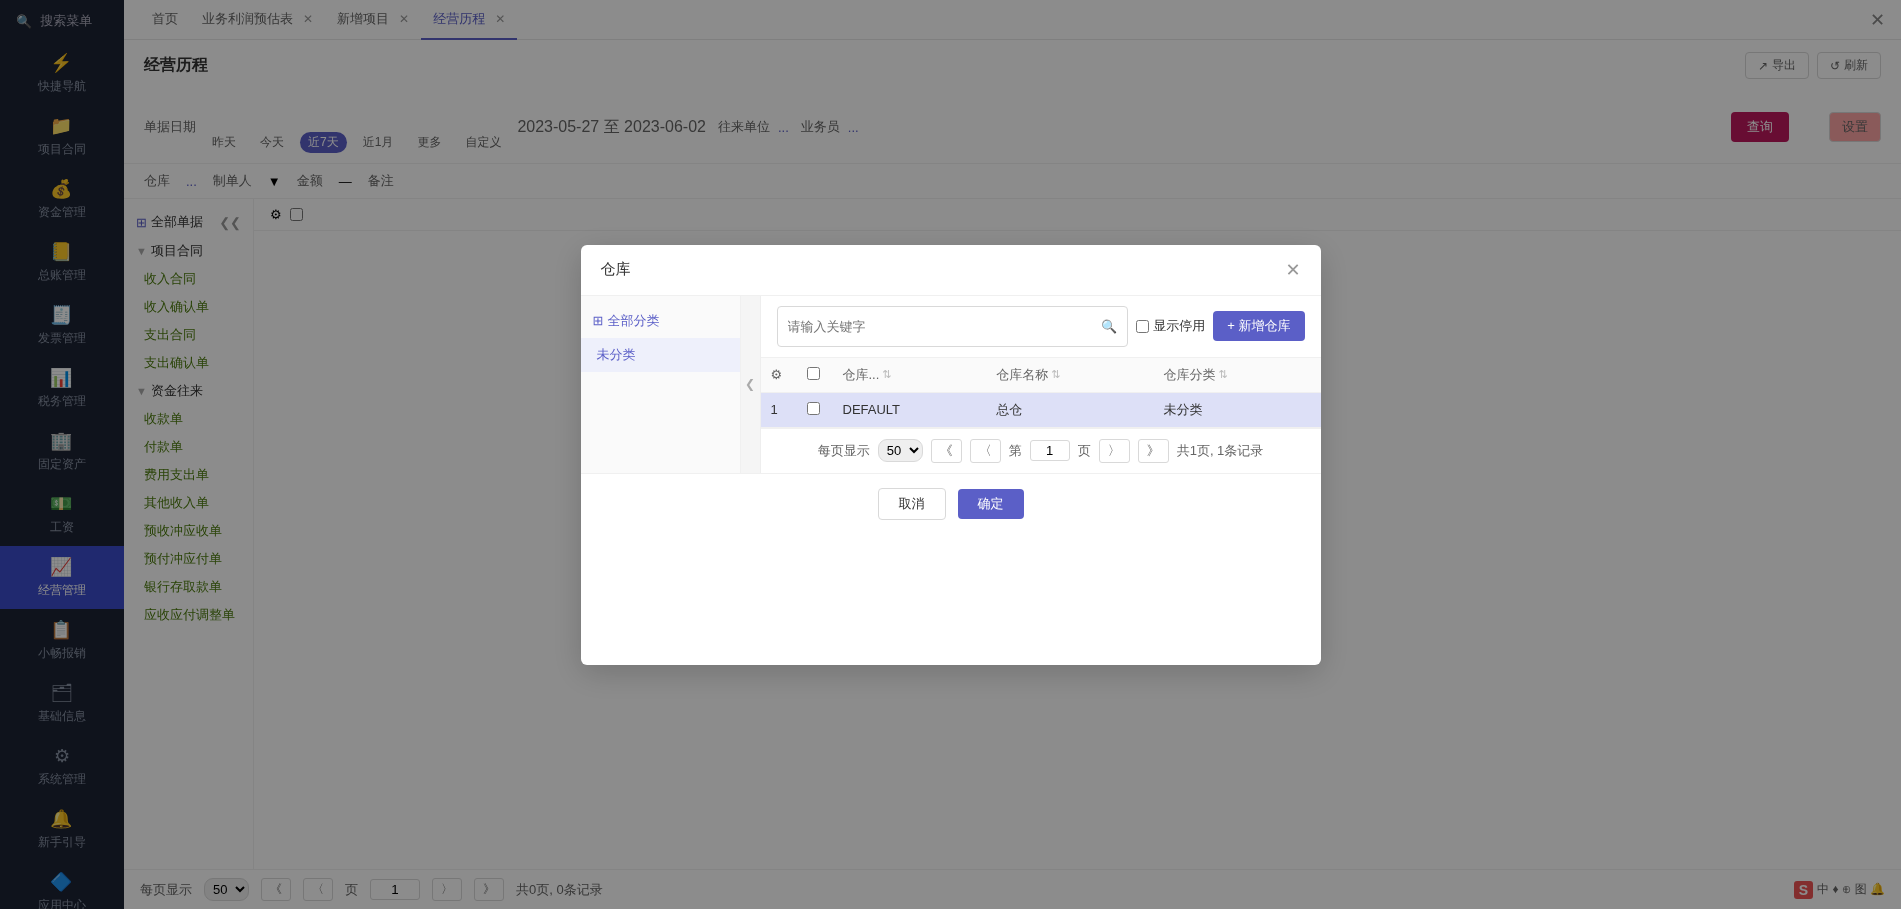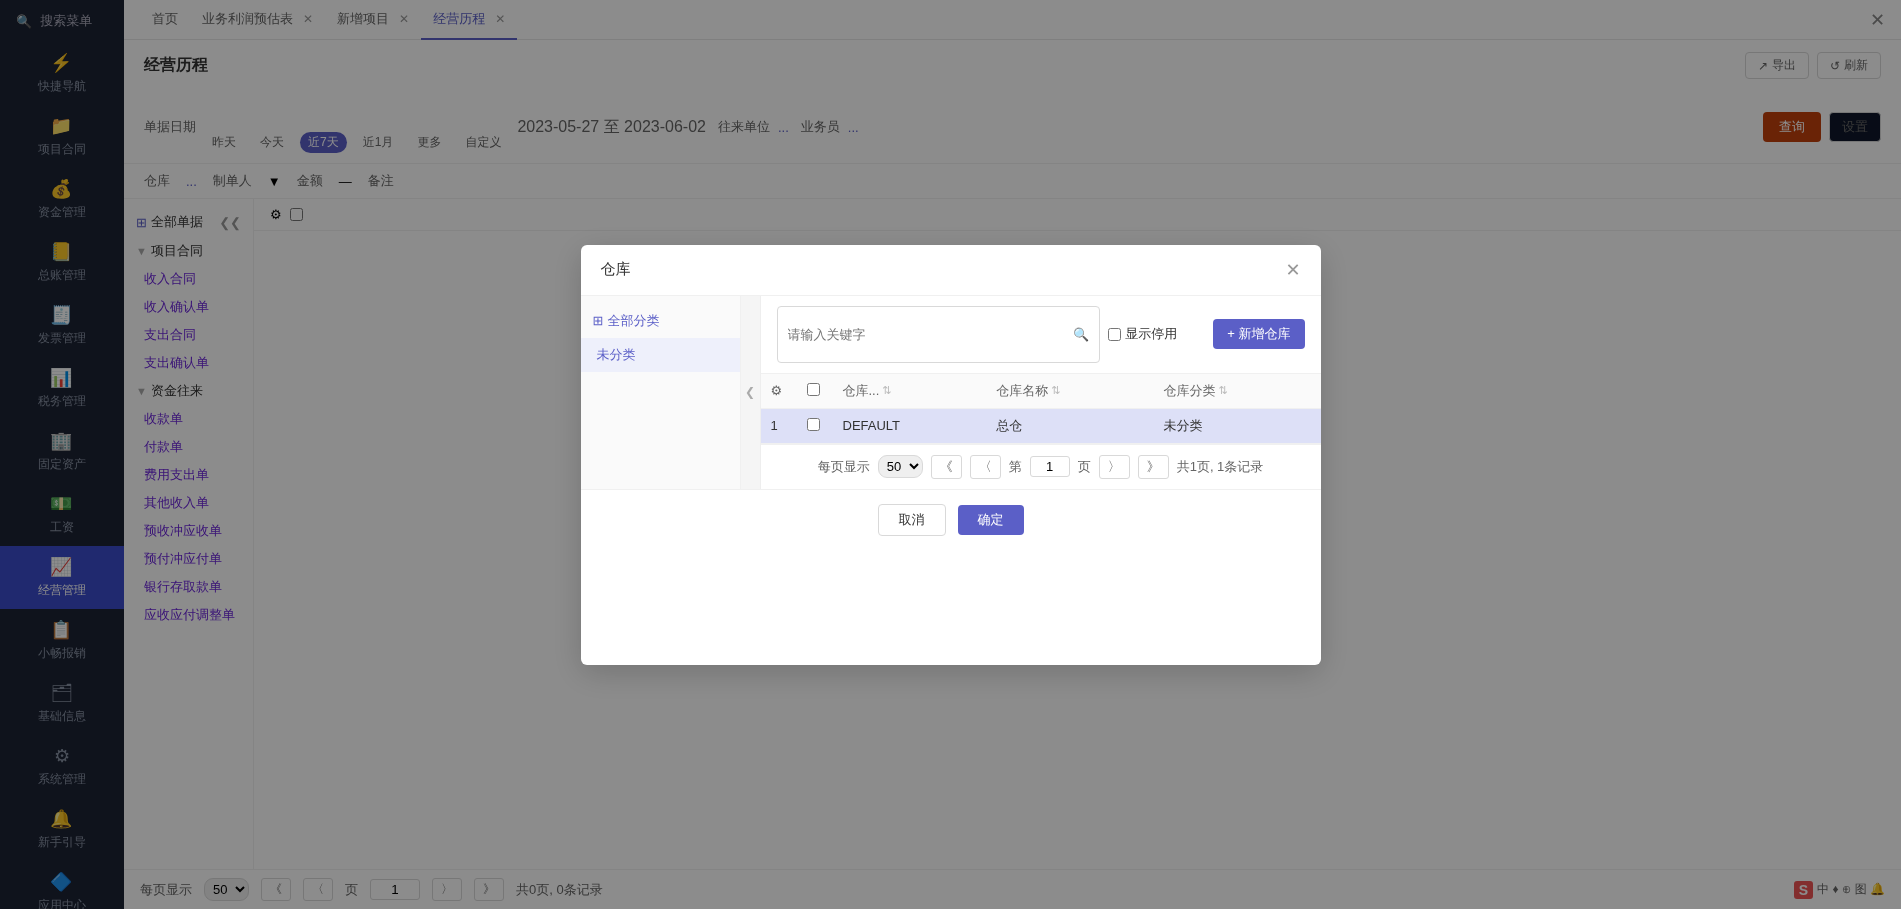--- a/index.html
+++ b/index.html
@@ -42,22 +42,22 @@
 
     .filter-bar {
       background: #fff; padding: 10px 20px; border-bottom: 1px solid #f0f0f0; display: flex; flex-wrap: wrap; gap: 12px; align-items: center;
     }
     .filter-item { display: flex; align-items: center; gap: 8px; font-size: 13px; color: #333; }
     .filter-label { color: #666; white-space: nowrap; }
     .date-btn { padding: 2px 8px; border-radius: 3px; border: none; background: transparent; cursor: pointer; color: #666; font-size: 12px; margin-top: 31px; }
     .date-btn.active { background: #5b5fc7; color: #fff; border-radius: 12px; }
     .date-range { color: #666; font-size: 16px; }
     .filter-dots { color: #5b5fc7; cursor: pointer; }
-    .btn-query { background: #c2410c; color: #fff; border: none; padding: 5px 16px; border-radius: 4px; cursor: pointer; font-size: 13px; }
-    .btn-setting { background: #0f172a; border: 1px solid #d9d9d9; color: #666; padding: 5px 12px; border-radius: 4px; cursor: pointer; font-size: 13px; }
+    .btn-query { background: #be185d; color: #fff; border: none; padding: 5px 16px; border-radius: 4px; cursor: pointer; font-size: 13px; }
+    .btn-setting { background: #fca5a5; border: 1px solid #d9d9d9; color: #666; padding: 5px 12px; border-radius: 4px; cursor: pointer; font-size: 13px; margin-left: 32px; }
 
     .secondary-filter {
       background: #fff; padding: 8px 20px; border-bottom: 1px solid #f0f0f0; display: flex; align-items: center; gap: 16px;
     }
 
     
     .content-area {
       display: flex; height: calc(100% - 180px);
     }
     .left-panel {
@@ -114,27 +114,27 @@
       padding: 8px 16px; font-size: 13px; color: #333; cursor: pointer;
     }
     .modal-sidebar-item.active { background: #eef0fb; color: #5b5fc7; }
 
     
     .modal-main { flex: 1; display: flex; flex-direction: column; }
     .modal-toolbar {
       display: flex; align-items: center; padding: 10px 16px; gap: 8px; border-bottom: 1px solid #f0f0f0;
     }
     .search-box {
-      display: flex; align-items: center; border: 1px solid #d9d9d9; border-radius: 4px; padding: 20px 10px; flex: 1; gap: 6px;
+      display: flex; align-items: center; border: 1px solid #d9d9d9; border-radius: 4px; padding: 12px 10px; flex: 1; gap: 6px;
     }
     .search-box input { border: none; outline: none; font-size: 13px; color: #333; flex: 1; width: 100%; }
     .search-icon { color: #999; }
     .checkbox-label { display: flex; align-items: center; gap: 4px; font-size: 13px; color: #333; }
     .btn-add-warehouse {
-      background: #5b5fc7; color: #fff; border: none; padding: 6px 14px; border-radius: 4px; cursor: pointer; font-size: 13px; white-space: nowrap; margin-left: 28px;
+      background: #5b5fc7; color: #fff; border: none; padding: 6px 14px; border-radius: 4px; cursor: pointer; font-size: 13px; white-space: nowrap;
     }
 
     
     .modal-table { width: 100%; border-collapse: collapse; }
     .modal-table th {
       background: #fafafa; border-bottom: 1px solid #f0f0f0; padding: 8px 10px; text-align: left; font-size: 13px; color: #666; font-weight: normal;
     }
     .modal-table td {
       border-bottom: 1px solid #f0f0f0; padding: 8px 10px; font-size: 13px; color: #333;
     }
@@ -152,21 +152,21 @@
     .modal-footer {
       display: flex; justify-content: center; align-items: center; padding: 14px 20px; gap: 12px; border-top: 1px solid #f0f0f0;
     }
     .btn-cancel { background: #fff; border: 1px solid #d9d9d9; color: #333; padding: 6px 20px; border-radius: 4px; cursor: pointer; font-size: 13px; }
     .btn-confirm { background: #5b5fc7; color: #fff; border: none; padding: 6px 20px; border-radius: 4px; cursor: pointer; font-size: 13px; }
 
     .sort-icon { color: #bbb; font-size: 11px; }
     .th-sort { display: flex; align-items: center; gap: 3px; cursor: pointer; }
     .modal-table-wrap { overflow-y: auto; max-height: 260px; position: relative; }
 
-    .nav-tree-item { font-size: 13px; color: #6d28d9; padding: 5px 12px 5px 20px; cursor: pointer; display: flex; align-items: center; gap: 4px; }
+    .nav-tree-item { font-size: 13px; color: #4d7c0f; padding: 5px 12px 5px 20px; cursor: pointer; display: flex; align-items: center; gap: 4px; }
     .nav-tree-parent { font-size: 13px; color: #333; padding: 5px 12px; cursor: pointer; display: flex; align-items: center; gap: 4px; font-weight: 500; }
     .caret { color: #aaa; font-size: 11px; }
   </style>
 </head>
 <body>
 
 <div class="overlay"></div>
 
 <div class="sidebar">
   <div class="sidebar-search">

